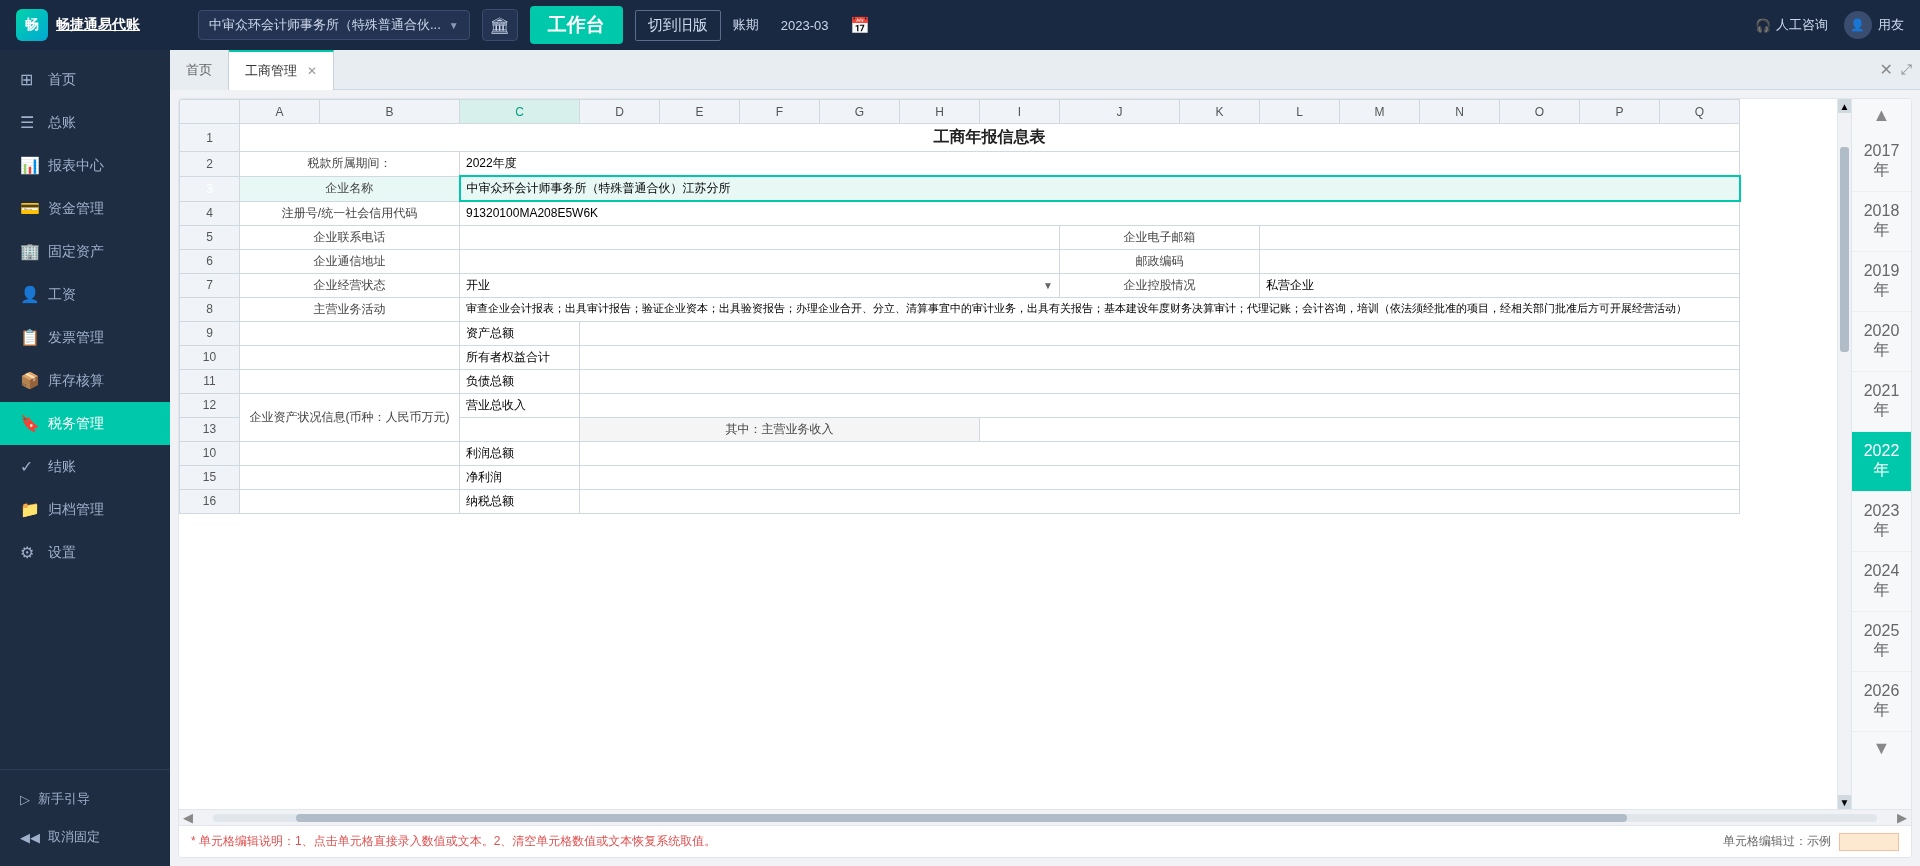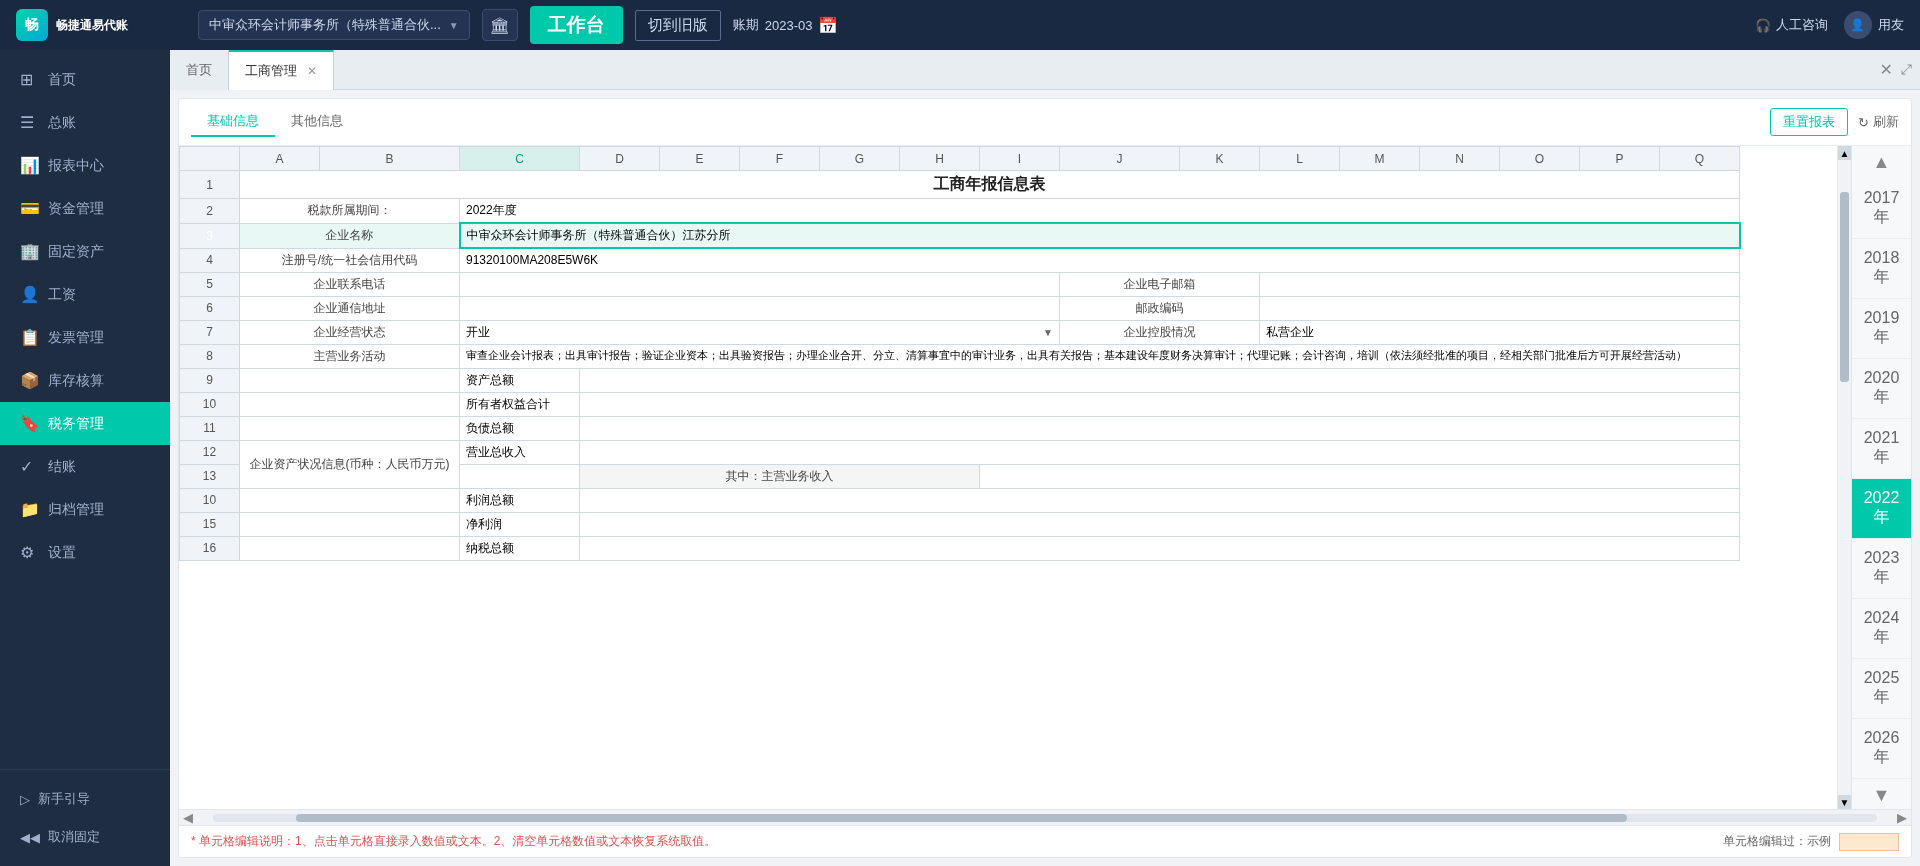--- a/index.html
+++ b/index.html
@@ -21,21 +21,21 @@
       gap: 8px;
       min-width: 170px;
     }
     .logo-icon {
       width: 32px; height: 32px;
       background: linear-gradient(135deg, #00d4aa, #00a8d4);
       border-radius: 6px;
       display: flex; align-items: center; justify-content: center;
       color: white; font-size: 14px; font-weight: bold;
     }
-    .logo-text { color: #fff; font-size: 12px; font-weight: bold; }
+    .logo-text { color: #fff; font-size: 14px; font-weight: bold; text-decoration: underline; }
 
     .company-selector {
       background: #243352;
       border: 1px solid #3a4d6e;
       border-radius: 4px;
       color: #cdd8ec;
       padding: 5px 10px;
       display: flex; align-items: center; gap: 8px;
       cursor: pointer;
       min-width: 240px;
@@ -67,21 +67,21 @@
       background: transparent;
       border: 1px solid #5a6d8e;
       border-radius: 2px;
       color: #cdd8ec;
       padding: 5px 12px;
       cursor: pointer;
       font-size: 15px;
     }
 
     .period-area {
-      display: flex; align-items: center; gap: 6px;
+      display: flex; align-items: center; gap: 22px;
       color: #cdd8ec;
     }
     .cal-icon { font-size: 16px; }
 
     .header-right {
       margin-left: auto;
       display: flex; align-items: center; gap: 16px;
       color: #cdd8ec;
     }
     .support-btn {
@@ -486,37 +486,20 @@
       </div>
 
       <div style="margin-left:auto; display:flex; align-items:center; padding-right:8px; gap:8px;">
         <span style="cursor:pointer; color:#888; font-size:16px;">✕</span>
         <span style="cursor:pointer; color:#888; font-size:14px;">⤢</span>
       </div>
     </div>
 
     <div class="inner-content">
 
-      <div class="toolbar-row">
-        <div class="subtabs">
-          <div class="subtab active">
-            <span>基础信息</span>
-          </div>
-          <div class="subtab">
-            <span>其他信息</span>
-          </div>
-        </div>
-        <div class="toolbar-actions">
-          <button class="reset-btn">重置报表</button>
-          <button class="refresh-btn">
-            <span>↻</span>
-            <span>刷新</span>
-          </button>
-        </div>
-      </div>
 
       <div class="spreadsheet-container">
 
         <div class="sheet-main">
           <table class="sheet-table">
             <colgroup>
               <col style="width:30px">
               <col style="width:80px">
               <col style="width:140px">
               <col style="width:120px">

